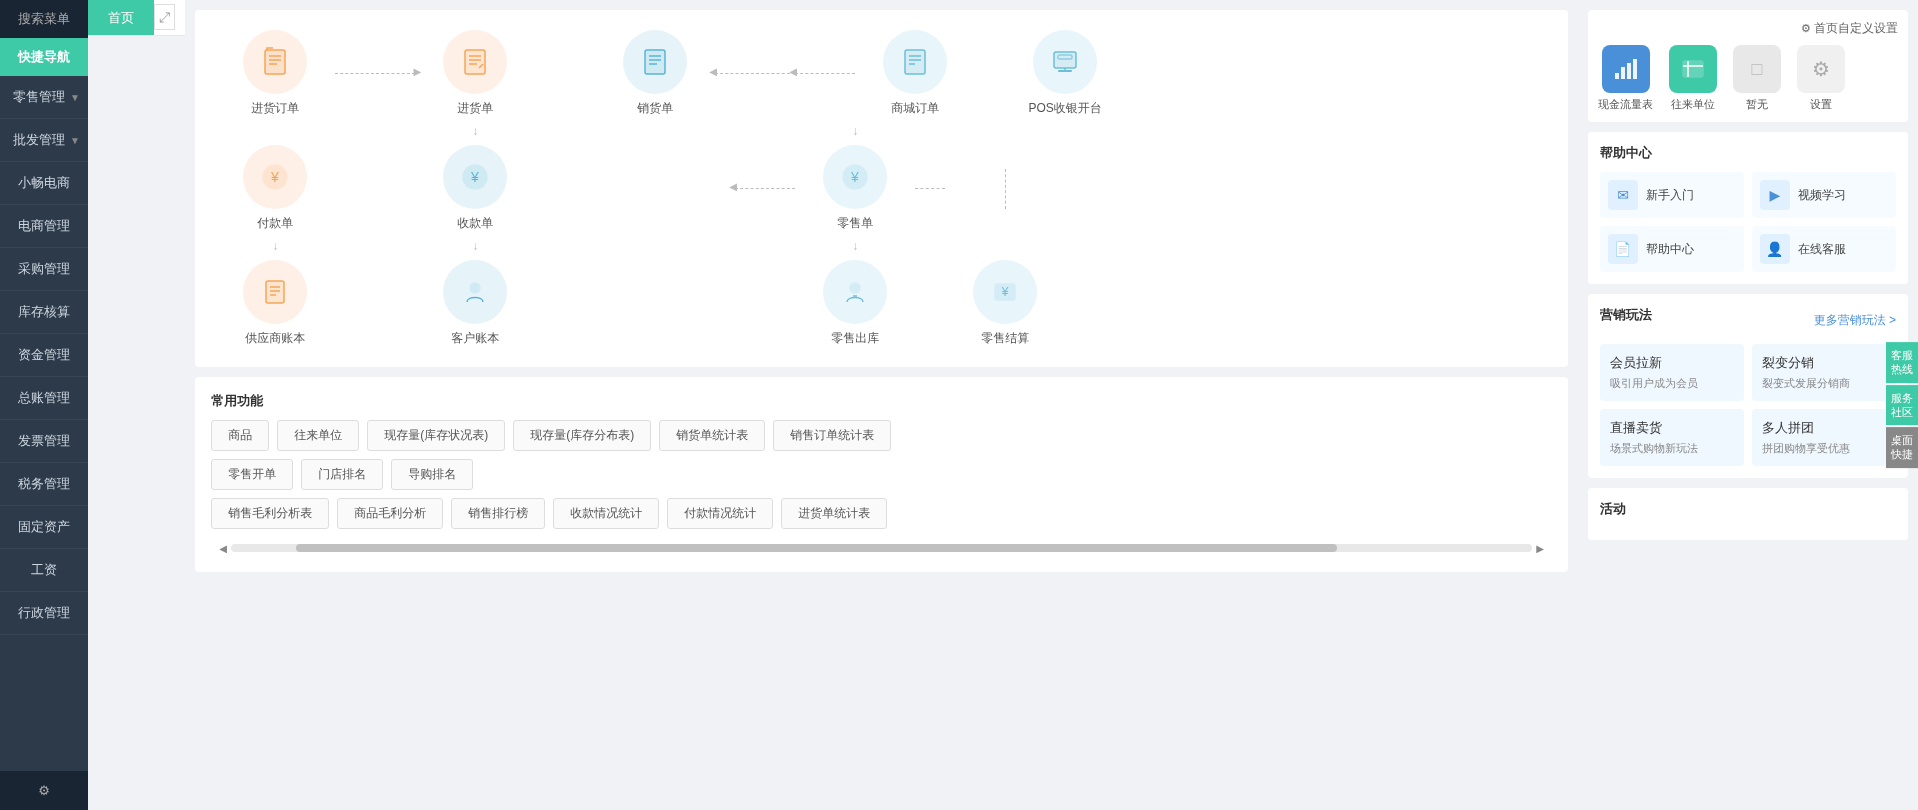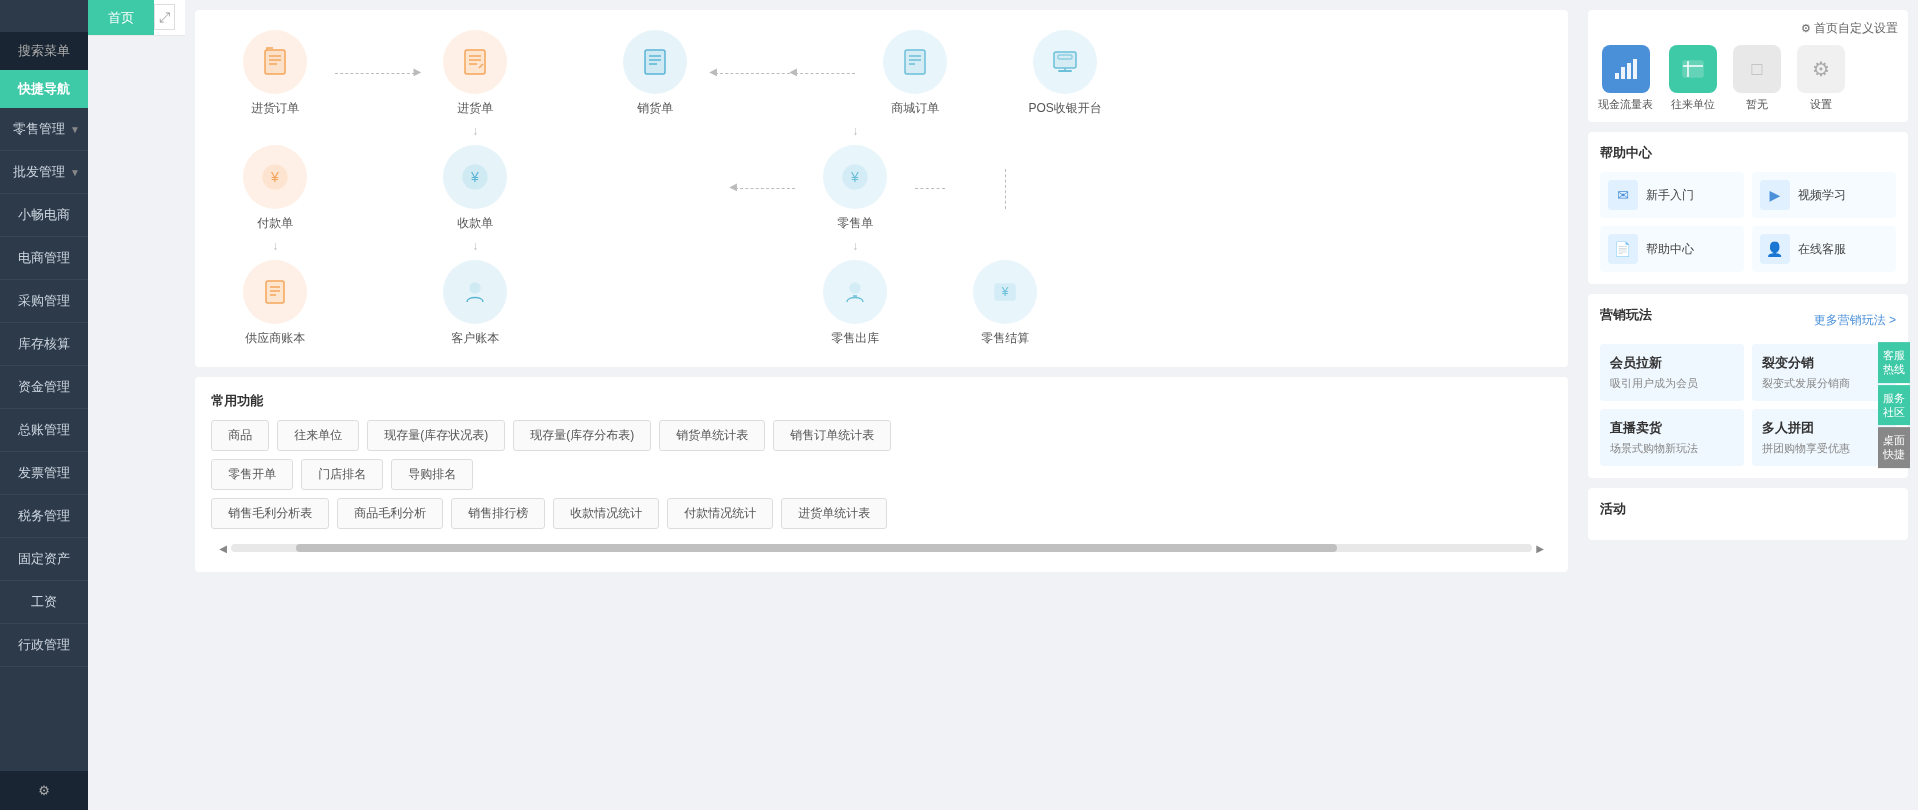--- a/index.html
+++ b/index.html
@@ -15,21 +15,20 @@
       height: 100%;
       overflow: hidden;
     }
     .sidebar-search {
       background: #1a2533;
       color: #aaa;
       padding: 10px 12px;
       font-size: 13px;
       cursor: pointer;
       text-align: center;
-      margin-top: 32px;
     }
     .sidebar-quicknav {
       background: #3ec9a7;
       color: #fff;
       padding: 10px 8px;
       font-size: 13px;
       text-align: center;
       font-weight: bold;
     }
     .sidebar-item {
@@ -327,40 +326,40 @@
       gap: 8px;
     }
     .marketing-item {
       background: #f0f8ff;
       border-radius: 4px;
       padding: 10px;
       cursor: pointer;
     }
     .marketing-item-title {
       font-size: 13px;
-      font-weight: bold;
+      font-weight: normal;
       color: #333;
       margin-bottom: 4px;
     }
     .marketing-item-desc {
       font-size: 11px;
       color: #888;
     }
 
     
     .activity-card {
       background: #fff;
       border-radius: 4px;
       padding: 12px;
     }
 
     
     .cs-buttons {
       position: fixed;
-      right: 8px;
+      right: 0;
       top: 50%;
       transform: translateY(-50%);
       display: flex;
       flex-direction: column;
       gap: 2px;
       z-index: 100;
     }
     .cs-btn {
       background: #3ec9a7;
       color: #fff;

